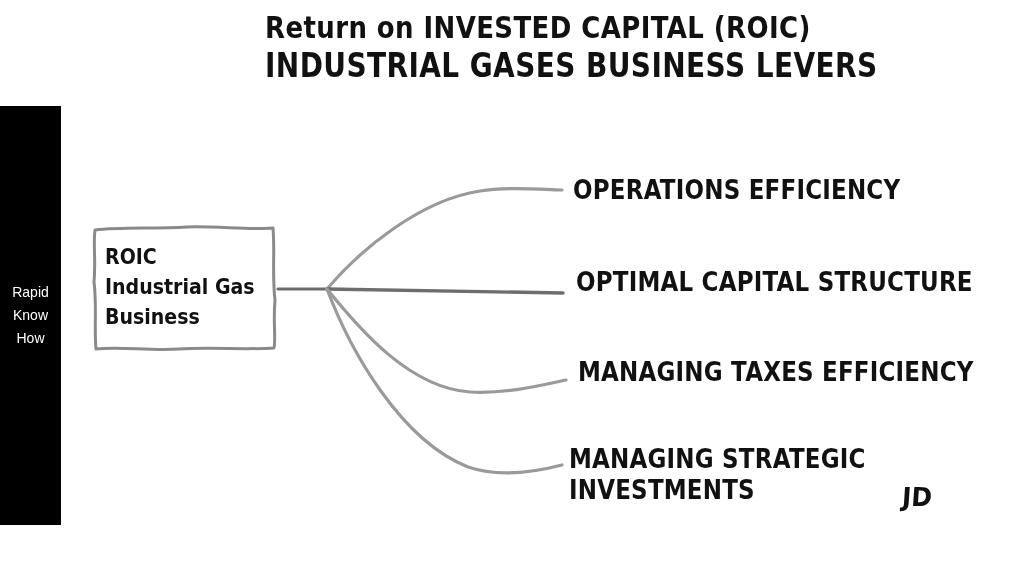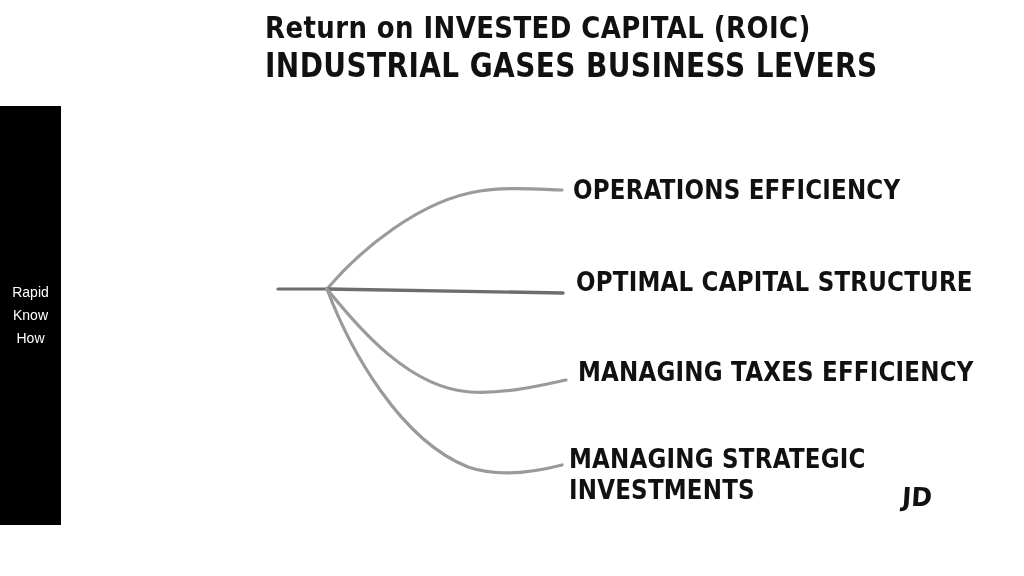--- a/index.html
+++ b/index.html
@@ -157,20 +157,31 @@
 
     <path d="M327,289 C360,250 420,200 480,191 C505,187 535,189 562,190" fill="none" stroke="#9a9a9a" stroke-width="3.2" stroke-linecap="round"></path>
 
     <path d="M327,289 L563,293" fill="none" stroke="#6d6d6d" stroke-width="3.4" stroke-linecap="round"></path>
 
     <path d="M327,289 C360,330 410,388 470,392 C505,394 538,386 566,380" fill="none" stroke="#9a9a9a" stroke-width="3.2" stroke-linecap="round"></path>
 
     <path d="M327,289 C350,350 400,440 468,467 C500,478 535,472 562,465" fill="none" stroke="#9a9a9a" stroke-width="3.2" stroke-linecap="round"></path>
   </svg>
 
+  <div id="node-box">
+    <svg id="node-box-frame" viewBox="0 0 187 128" preserveAspectRatio="none" xmlns="http://www.w3.org/2000/svg">
+      <path d="M4,6 C30,3 62,5 96,3 C126,2 158,6 182,4
+               C184,26 181,52 184,76 C182,98 185,114 183,124
+               C154,126 120,123 88,125 C58,127 28,122 5,125
+               C3,104 6,80 3,58 C5,36 2,20 4,6 Z" fill="#ffffff" stroke="#8a8a8a" stroke-width="3" stroke-linejoin="round"></path>
+    </svg>
+    <div id="node-box-label">ROIC
+Industrial Gas
+Business</div>
+  </div>
 
   <div class="branch-label" id="branch-label-0">OPERATIONS EFFICIENCY</div>
   <div class="branch-label" id="branch-label-1">OPTIMAL CAPITAL STRUCTURE</div>
   <div class="branch-label" id="branch-label-2">MANAGING TAXES EFFICIENCY</div>
   <div class="branch-label" id="branch-label-3">MANAGING STRATEGIC
 INVESTMENTS</div>
 
   <div id="signature">JD</div>
 
 </div>

